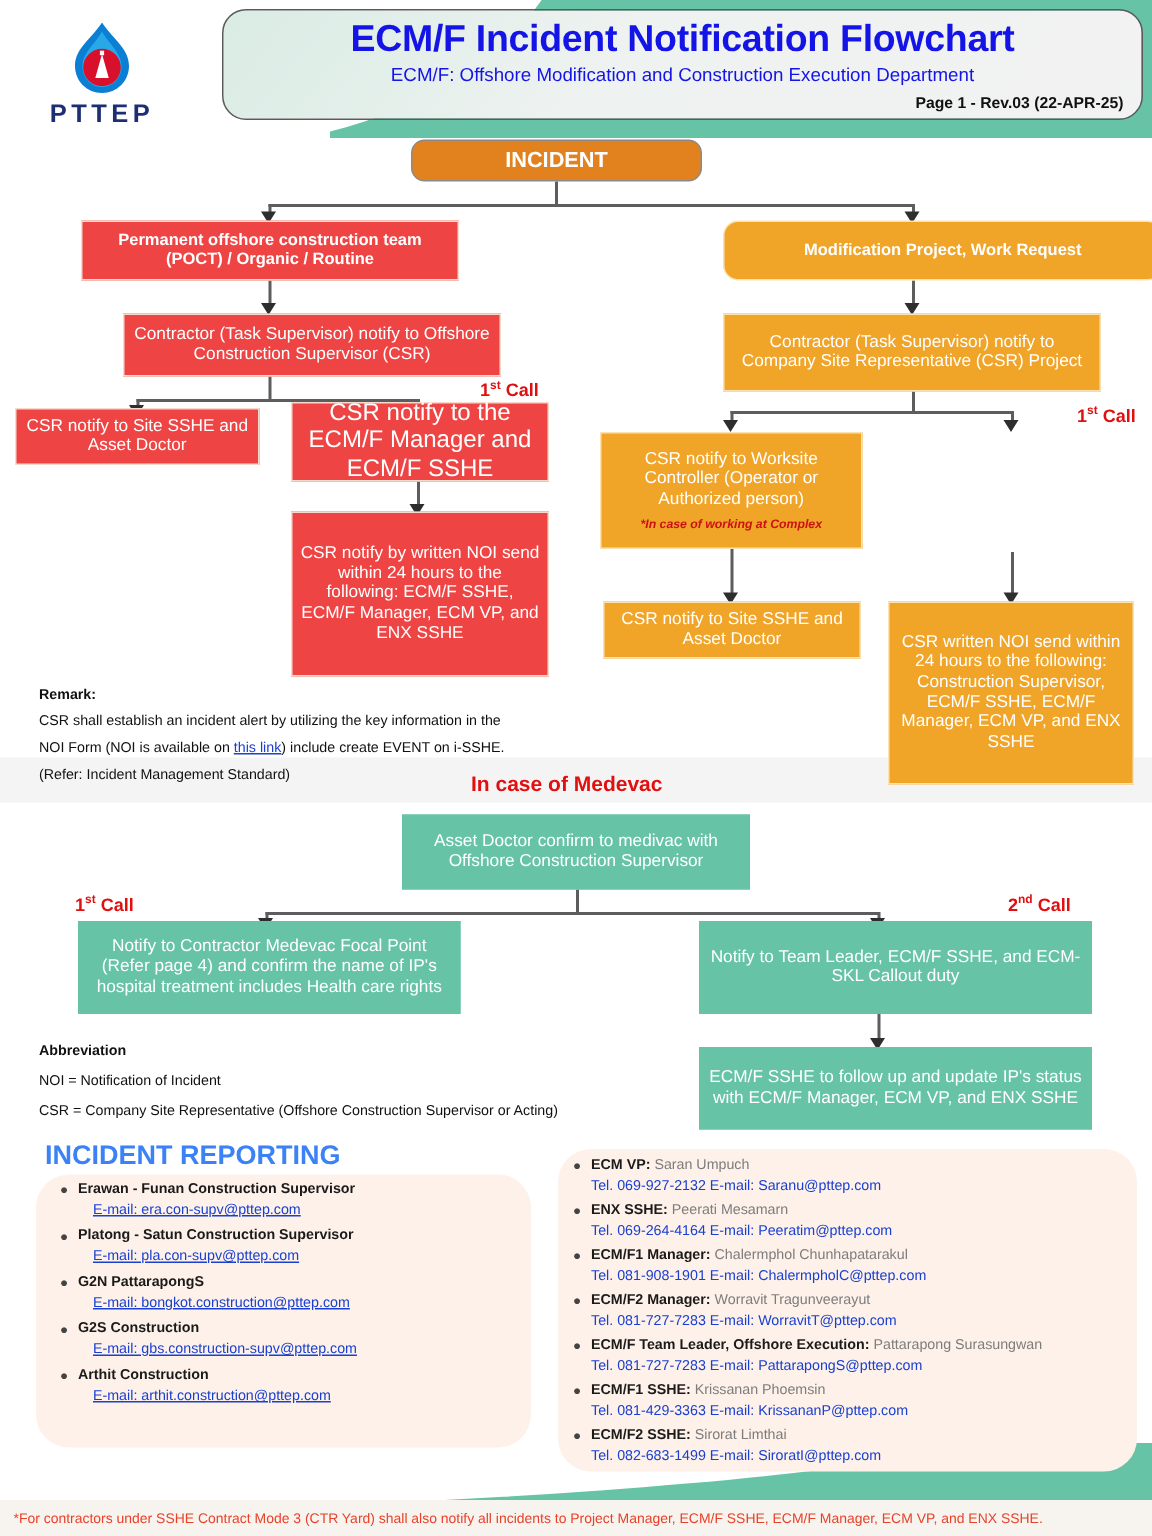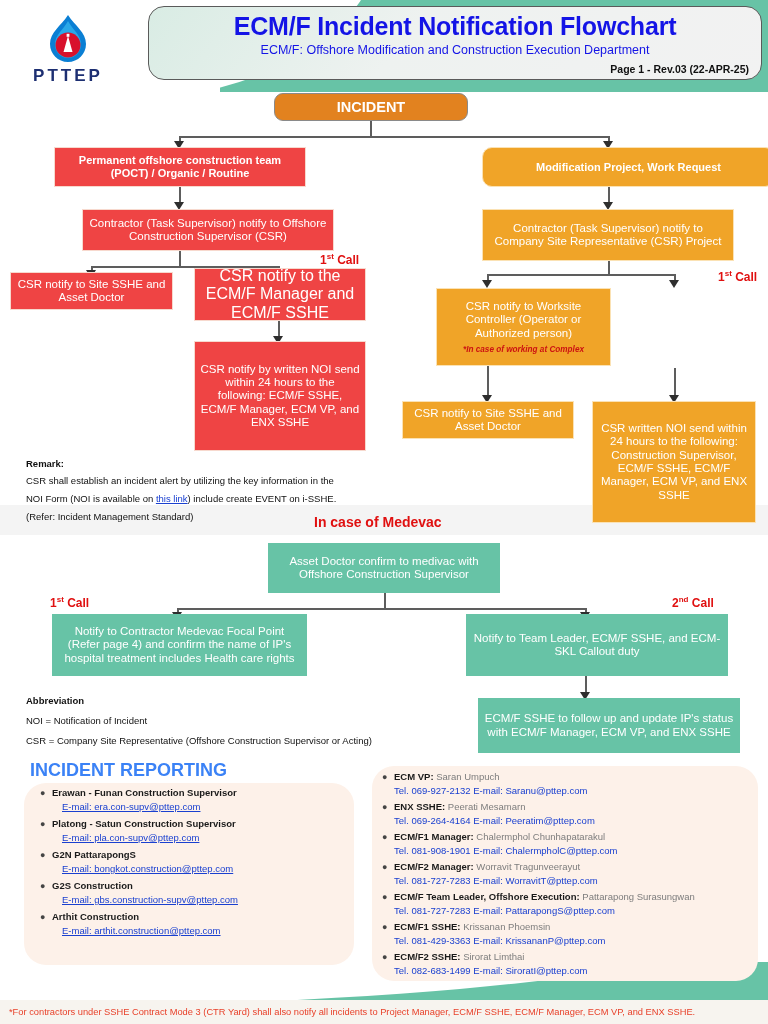--- a/index.html
+++ b/index.html
@@ -262,21 +262,21 @@
   <div class="ln h" style="left:487px; top:274px; width:188px;"></div>
   <div class="ln v" style="left:487px; top:274px; height:8px;"></div>
   <div class="ln v" style="left:674px; top:274px; height:8px;"></div>
   <div class="arrow" style="left:482px; top:280px;"></div>
   <div class="arrow" style="left:669px; top:280px;"></div>
 
   <div class="call-label" style="left:718px; top:269px;">
     <span>1</span><sup>st</sup><span> Call</span>
   </div>
 
-  <div class="box orange" style="left:400px; top:288px; width:175px; height:78px; font-size:11.5px;margin-left:36px;">
+  <div class="box orange" style="left:400px; top:288px; width:175px; height:78px; font-size:11.5px;">
     <span>CSR notify to Worksite Controller (Operator or Authorized person)</span>
     <span class="note">*In case of working at Complex</span>
   </div>
 
 
   <div class="ln v" style="left:487px; top:366px; height:32px;"></div>
   <div class="arrow" style="left:482px; top:395px;"></div>
   <div class="ln v" style="left:674px; top:368px; height:30px;"></div>
   <div class="arrow" style="left:669px; top:395px;"></div>
 
@@ -310,21 +310,21 @@
     <span>2</span><sup>nd</sup><span> Call</span>
   </div>
 
   <div class="box teal" style="left:52px; top:614px; width:255px; height:62px; font-size:11.5px;">Notify to Contractor Medevac Focal Point (Refer page 4) and confirm the name of IP's hospital treatment includes Health care rights</div>
 
   <div class="box teal" style="left:466px; top:614px; width:262px; height:62px; font-size:11.5px;">Notify to Team Leader, ECM/F SSHE, and ECM-SKL Callout duty</div>
 
   <div class="ln v" style="left:585px; top:676px; height:19px;"></div>
   <div class="arrow" style="left:580px; top:692px;"></div>
 
-  <div class="box teal" style="left:478px; top:698px; width:262px; height:55px; font-size:11.5px;">ECM/F SSHE to follow up and update IP's status with ECM/F Manager, ECM VP, and ENX SSHE</div>
+  <div class="box teal" style="left:466px; top:698px; width:262px; height:55px; font-size:11.5px;">ECM/F SSHE to follow up and update IP's status with ECM/F Manager, ECM VP, and ENX SSHE</div>
 
   <div class="abbr">
     <div class="atitle">Abbreviation</div>
     <p>NOI = Notification of Incident</p>
     <p>CSR = Company Site Representative (Offshore Construction Supervisor or Acting)</p>
   </div>
 
   <div class="ir-card ir-left"></div>
   <div class="ir-card ir-right"></div>
   <div class="ir-title">INCIDENT REPORTING</div>

